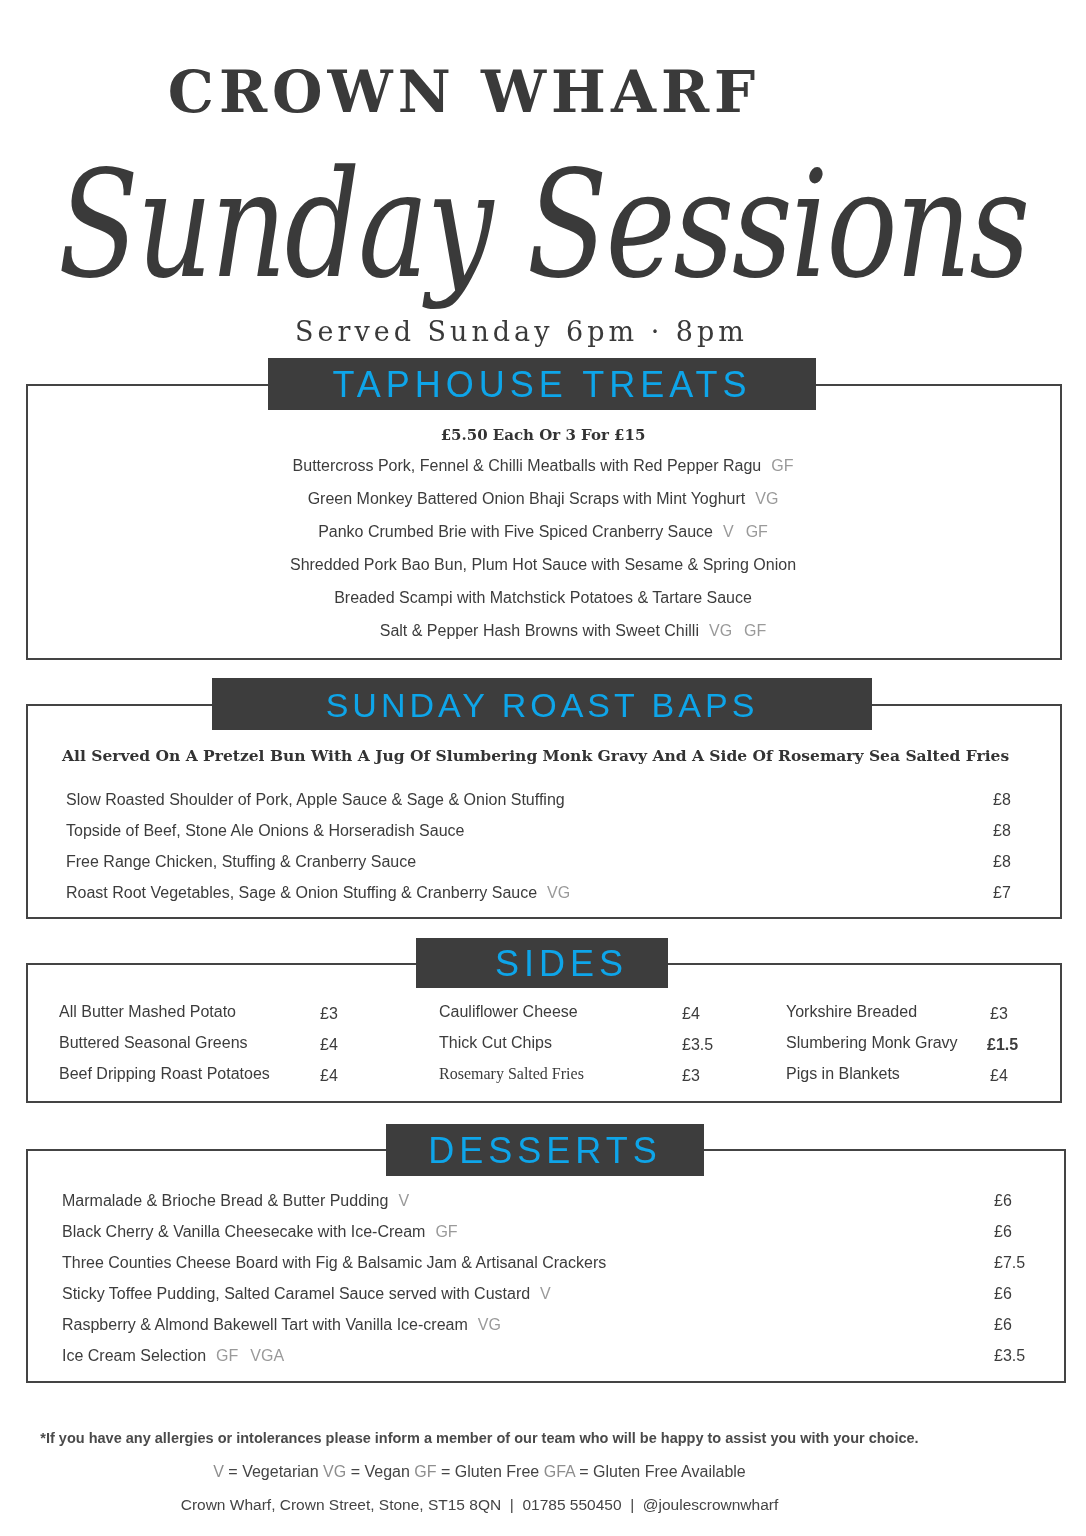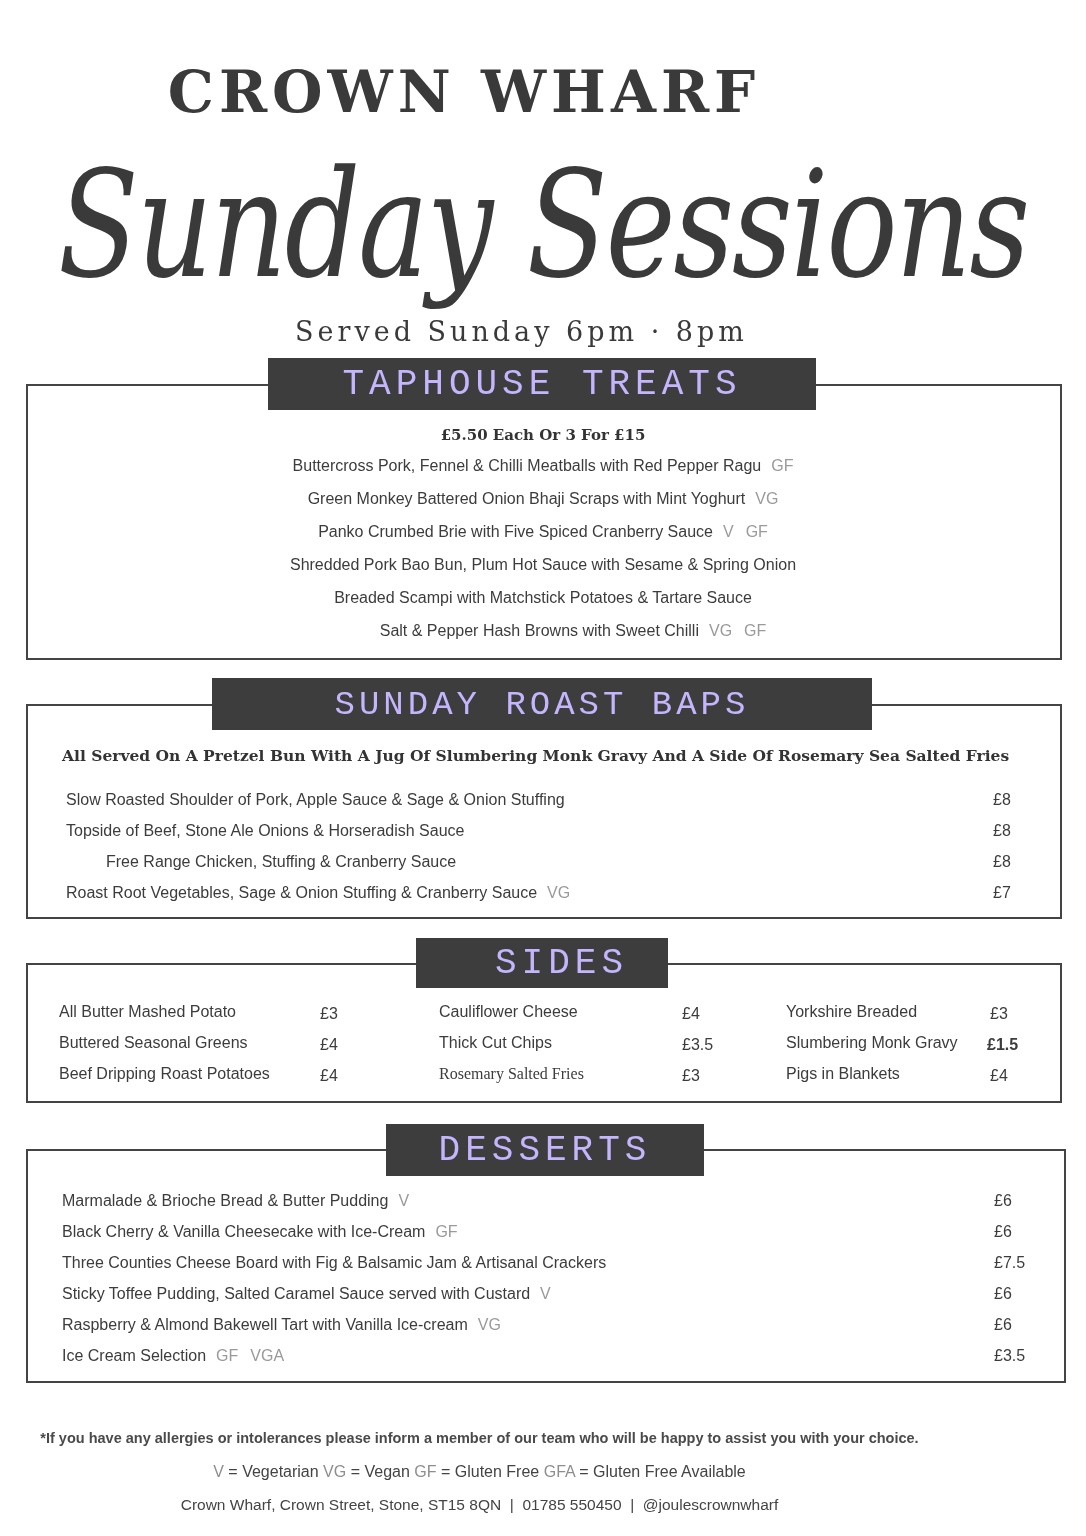--- a/index.html
+++ b/index.html
@@ -2,21 +2,21 @@
 <html><head>
   <meta charset="utf-8">
   <style>
     html, body { margin: 0; padding: 0; background: #ffffff; }
     body { width: 1086px; height: 1536px; position: relative; overflow: hidden; color: #3c3c3c; font-family: "Liberation Sans", sans-serif; }
     .abs { position: absolute; }
     .title-top { left: 0; width: 928px; top: 58px; text-align: center; font-family: "DejaVu Serif", serif; font-size: 58px; letter-spacing: 5px; color: #3a3a3a; font-weight: bold; }
     .title-script { left: 0; width: 1086px; top: 138px; text-align: center; font-family: "DejaVu Serif", serif; font-style: italic; font-size: 118px; color: #3a3a3a; letter-spacing: -2px; transform: scaleY(1.25); transform-origin: center top; }
     .served { left: 0; width: 1043px; top: 316px; text-align: center; font-family: "DejaVu Serif", serif; font-size: 27px; letter-spacing: 4px; color: #3a3a3a; }
     .box { position: absolute; border: 2px solid #444; box-sizing: border-box; }
-    .banner { position: absolute; background: #3d3d3d; color: #c4b5fd; text-align: center; font-family: Liberation Mono, monospace; box-sizing: border-box; }
+    .banner { position: absolute; background: #3d3d3d; color: #0ea5e9; text-align: center; font-family: Liberation Sans, sans-serif; box-sizing: border-box; }
     .centerline { position: absolute; left: 0; width: 1086px; text-align: center; font-size: 16px; color: #3c3c3c; }
     .tag { color: #9a9a9a; margin-left: 10px; }
     .tag + .tag { margin-left: 12px; }
     .row { position: absolute; font-size: 16px; color: #3c3c3c; }
     .price { position: absolute; font-size: 16px; color: #3c3c3c; }
     .subhead { font-family: "DejaVu Serif", serif; font-weight: bold; font-size: 15px; color: #333; }
     .foot { position: absolute; left: 0; width: 959px; text-align: center; color: #444; }
   </style>
 </head>
 <body>
@@ -42,21 +42,21 @@
 <div class="box" style="left:26px; top:704px; width:1036px; height:215px;"></div>
 <div class="banner" style="left:212px; top:678px; width:660px; height:52px; font-size:34px; letter-spacing:4px; line-height:54px;">
   <span>SUNDAY ROAST BAPS</span>
 </div>
 <div class="abs subhead" style="left:62px; top:746px; font-size:15.5px; white-space:nowrap;">All Served On A Pretzel Bun With A Jug Of Slumbering Monk Gravy And A Side Of Rosemary Sea Salted Fries</div>
 <div id="baps-list">
     <div class="row" style="left:66px; top:791px;"><span>Slow Roasted Shoulder of Pork, Apple Sauce &amp; Sage &amp; Onion Stuffing</span></div>
     <div class="price" style="left:993px; top:791px;">£8</div>
     <div class="row" style="left:66px; top:822px;"><span>Topside of Beef, Stone Ale Onions &amp; Horseradish Sauce</span></div>
     <div class="price" style="left:993px; top:822px;">£8</div>
-    <div class="row" style="left:66px; top:853px;margin-left:40px;"><span>Free Range Chicken, Stuffing &amp; Cranberry Sauce</span></div>
+    <div class="row" style="left:66px; top:853px;"><span>Free Range Chicken, Stuffing &amp; Cranberry Sauce</span></div>
     <div class="price" style="left:993px; top:853px;">£8</div>
     <div class="row" style="left:66px; top:884px;"><span>Roast Root Vegetables, Sage &amp; Onion Stuffing &amp; Cranberry Sauce</span><span class="tag">VG</span></div>
     <div class="price" style="left:993px; top:884px;">£7</div>
   </div>
 
 <div class="box" style="left:26px; top:963px; width:1036px; height:140px;"></div>
 <div class="banner" style="left:416px; top:938px; width:252px; height:50px; font-size:36px; letter-spacing:5px; line-height:52px;padding-left:39px;">
   <span>SIDES</span>
 </div>
 <div id="sides-list">

